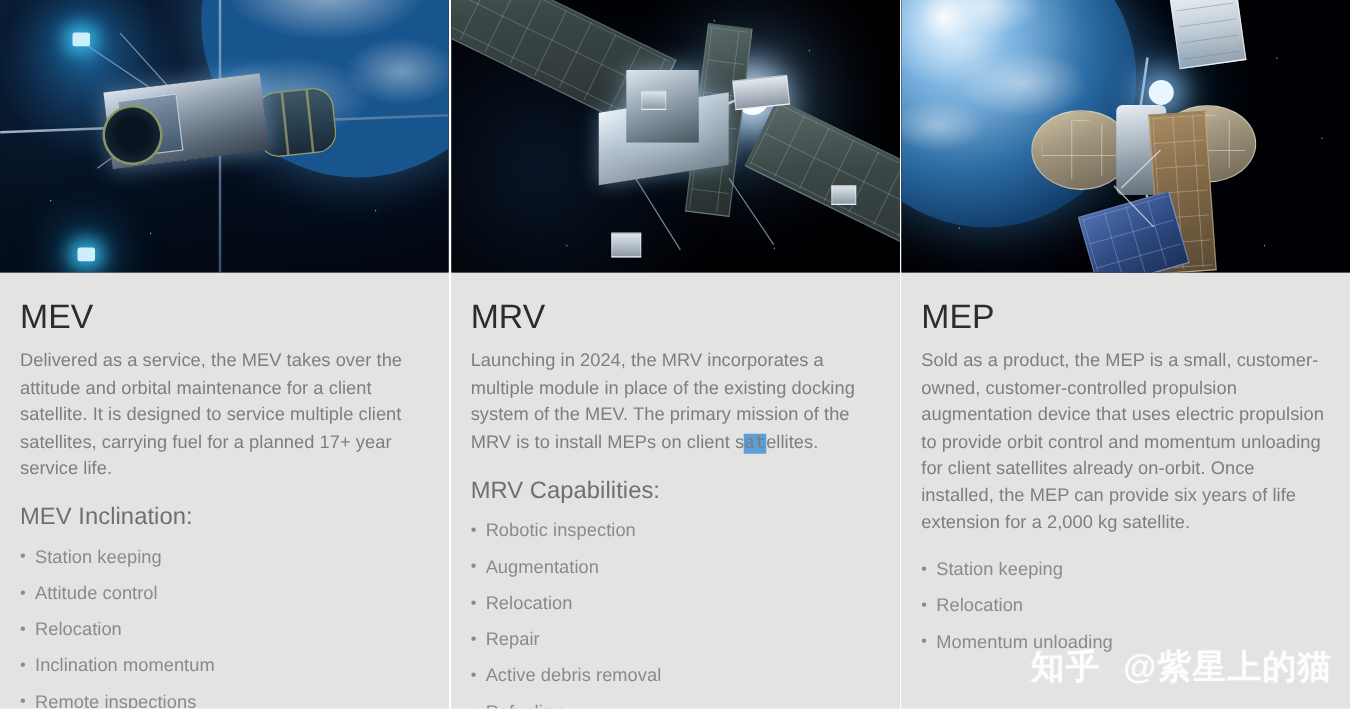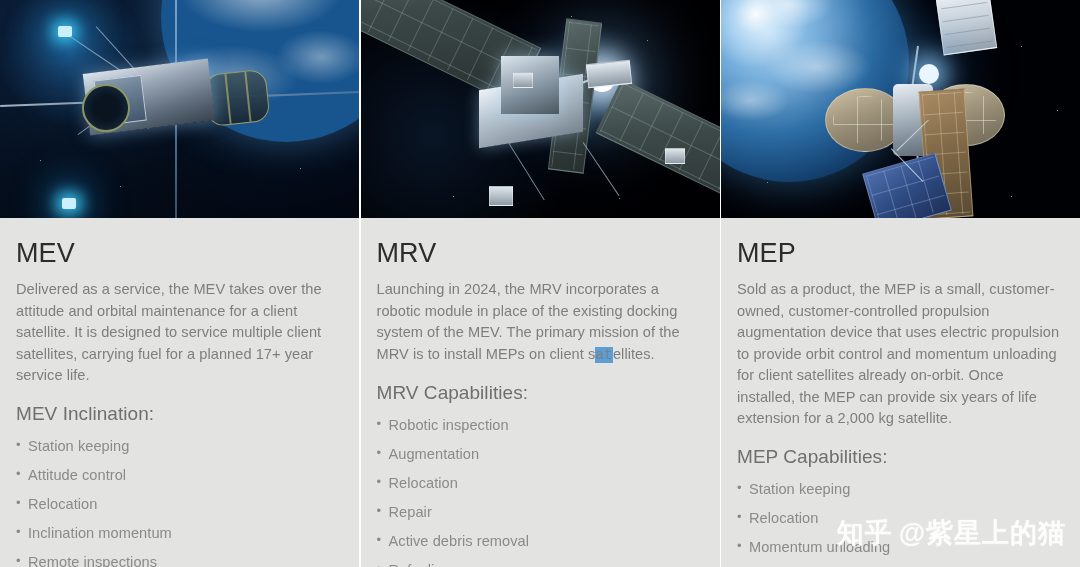--- a/index.html
+++ b/index.html
@@ -398,21 +398,21 @@
     font-size: 13px;
   }
 
   
   .watermark {
     position: absolute;
     right: 14px;
     bottom: 16px;
     display: flex;
     align-items: center;
-    gap: 6px;
+    gap: 18px;
     font-size: 27px;
     font-weight: 700;
     color: rgba(255,255,255,0.88);
     letter-spacing: 1px;
     pointer-events: none;
     user-select: none;
     white-space: nowrap;
     text-shadow: 0 0 2px rgba(255,255,255,0.35);
   }
 </style>
@@ -478,21 +478,21 @@
         <div class="mrv-bus"></div>
         <div class="mrv-core"></div>
         <div class="mrv-grip"></div>
         <div class="mrv-box-s" style="left:152px;top:72px;"></div>
         <div class="mrv-box-s" style="left:128px;top:186px;width:22px;height:18px;"></div>
         <div class="mrv-box-s" style="left:304px;top:148px;"></div>
       </div>
     </div>
     <div class="text-panel">
       <h2 class="card-title">MRV</h2>
-      <p class="card-desc"><span>Launching in 2024, the MRV incorporates a robotic module in place of the existing docking system of the MEV. The primary mission of the MRV is to install MEPs on client s</span><span class="sel">at</span><span>ellites.</span></p>
+      <p class="card-desc"><span>Launching in 2024, the MRV incorporates a multiple module in place of the existing docking system of the MEV. The primary mission of the MRV is to install MEPs on client s</span><span class="sel">at</span><span>ellites.</span></p>
       <p class="cap-heading">MRV Capabilities:</p>
       <ul class="cap-list">
         <li>Robotic inspection</li>
         <li>Augmentation</li>
         <li>Relocation</li>
         <li>Repair</li>
         <li>Active debris removal</li>
         <li>Refueling</li>
       </ul>
     </div>
@@ -518,21 +518,20 @@
         <div class="mep-bus"></div>
         <div class="mep-panel-gold mep-pg-1"></div>
         <div class="mep-panel-blue mep-pb-1"></div>
         <div class="strut" style="left:170px;top:148px;width:46px;transform:rotate(46deg);background:rgba(225,235,245,0.75);"></div>
         <div class="strut" style="left:176px;top:150px;width:44px;transform:rotate(-44deg);background:rgba(225,235,245,0.75);"></div>
       </div>
     </div>
     <div class="text-panel">
       <h2 class="card-title">MEP</h2>
       <p class="card-desc"><span>Sold as a product, the MEP is a small, customer-owned, customer-controlled propulsion augmentation device that uses electric propulsion to provide orbit control and momentum unloading for client satellites already on-orbit. Once installed, the MEP can provide six years of life extension for a 2,000 kg satellite.</span></p>
-      <p class="cap-heading">MEP Capabilities:</p>
       <ul class="cap-list">
         <li>Station keeping</li>
         <li>Relocation</li>
         <li>Momentum unloading</li>
       </ul>
     </div>
   </div>
 
   <div class="watermark">
     <span>知乎</span>

